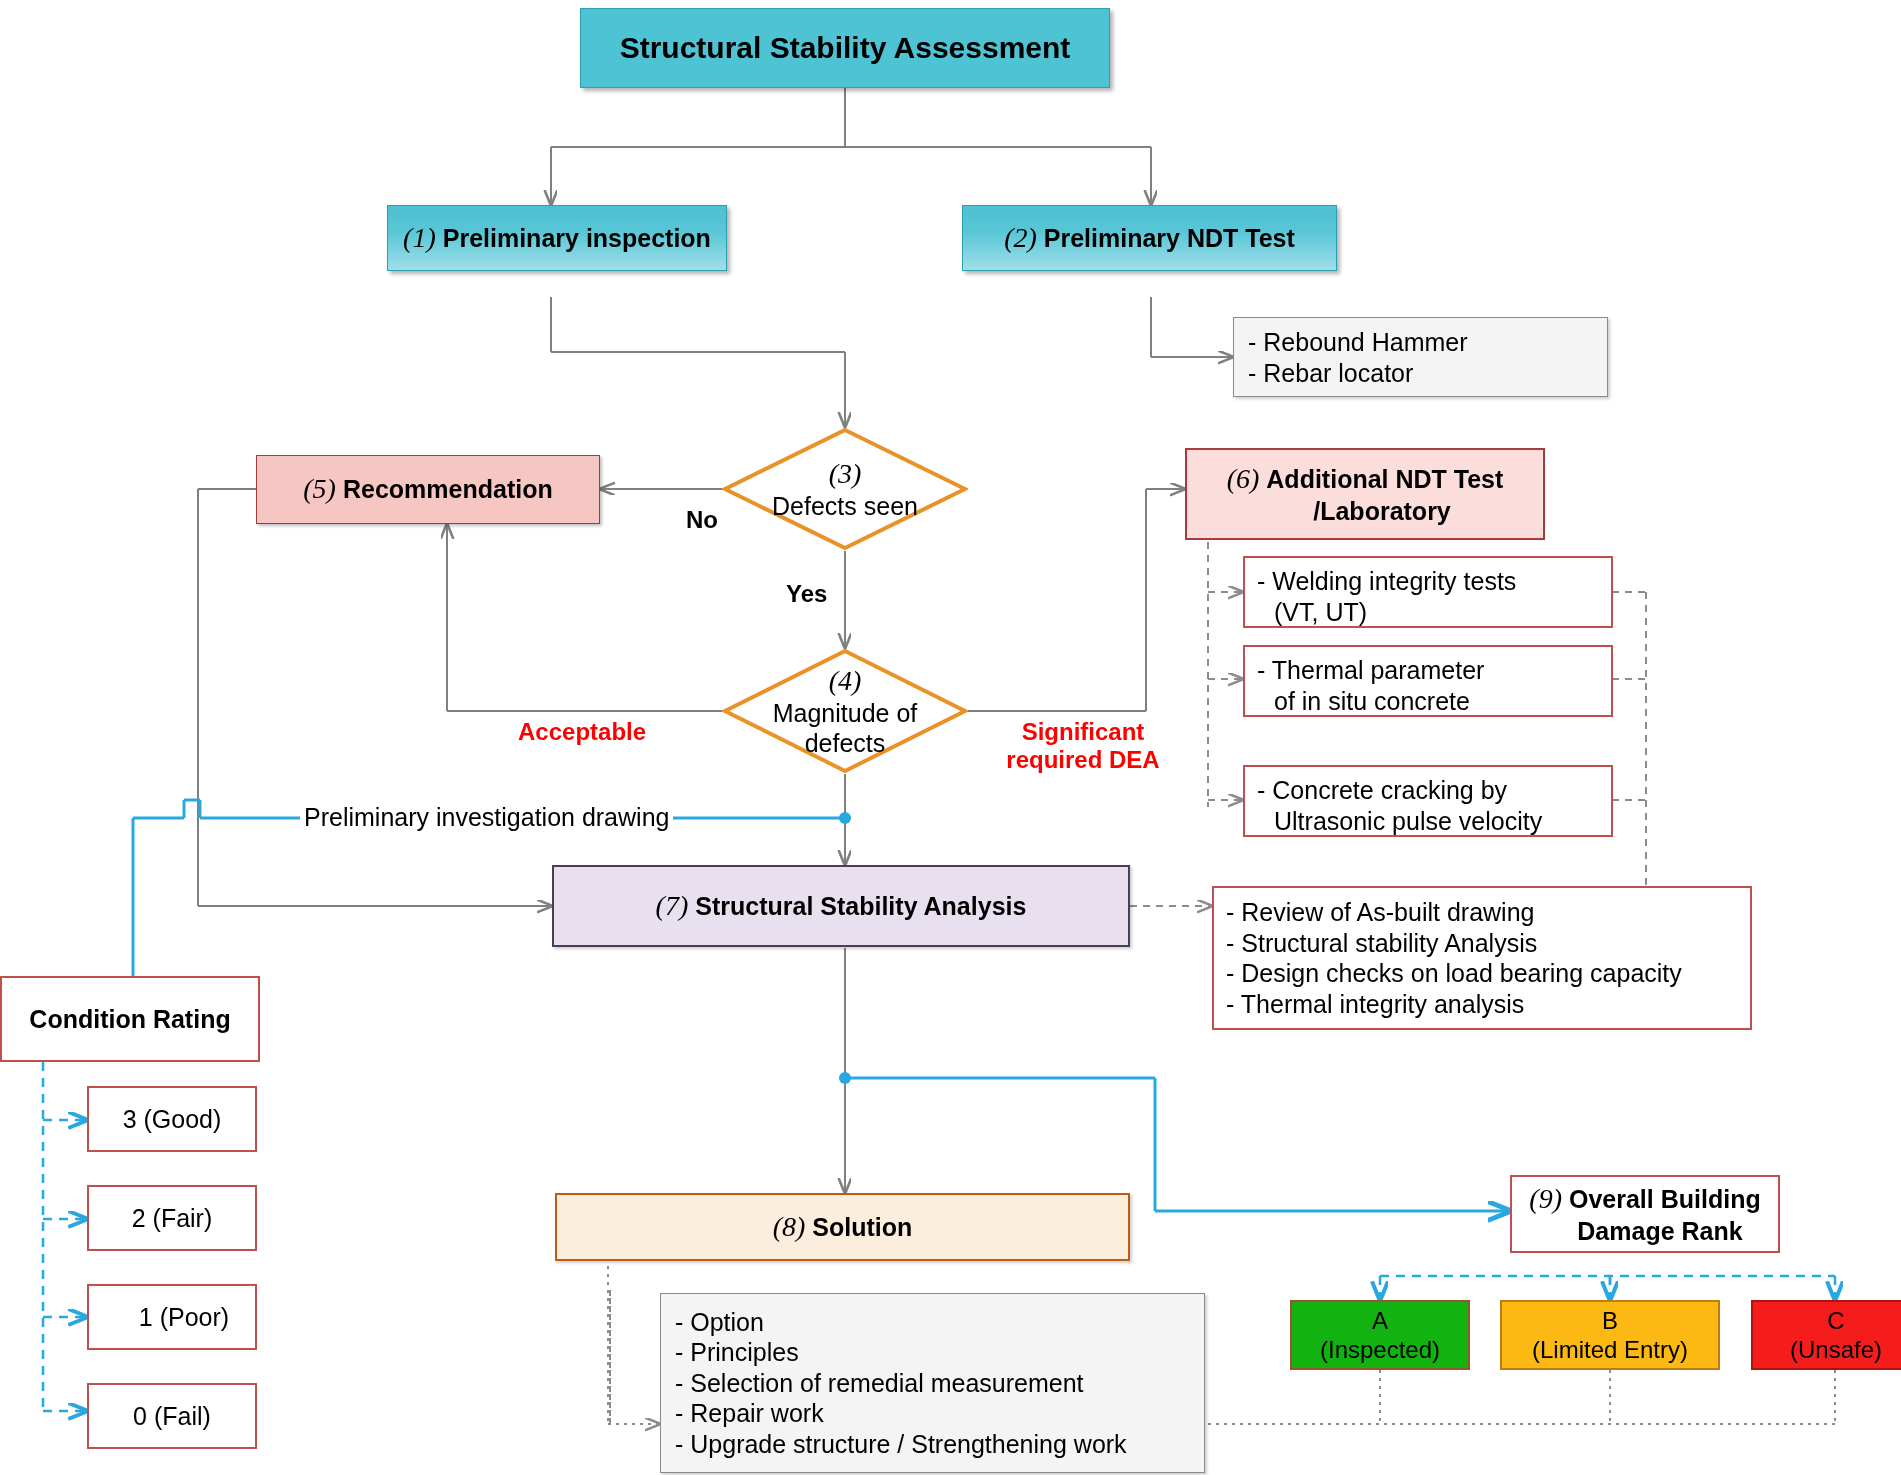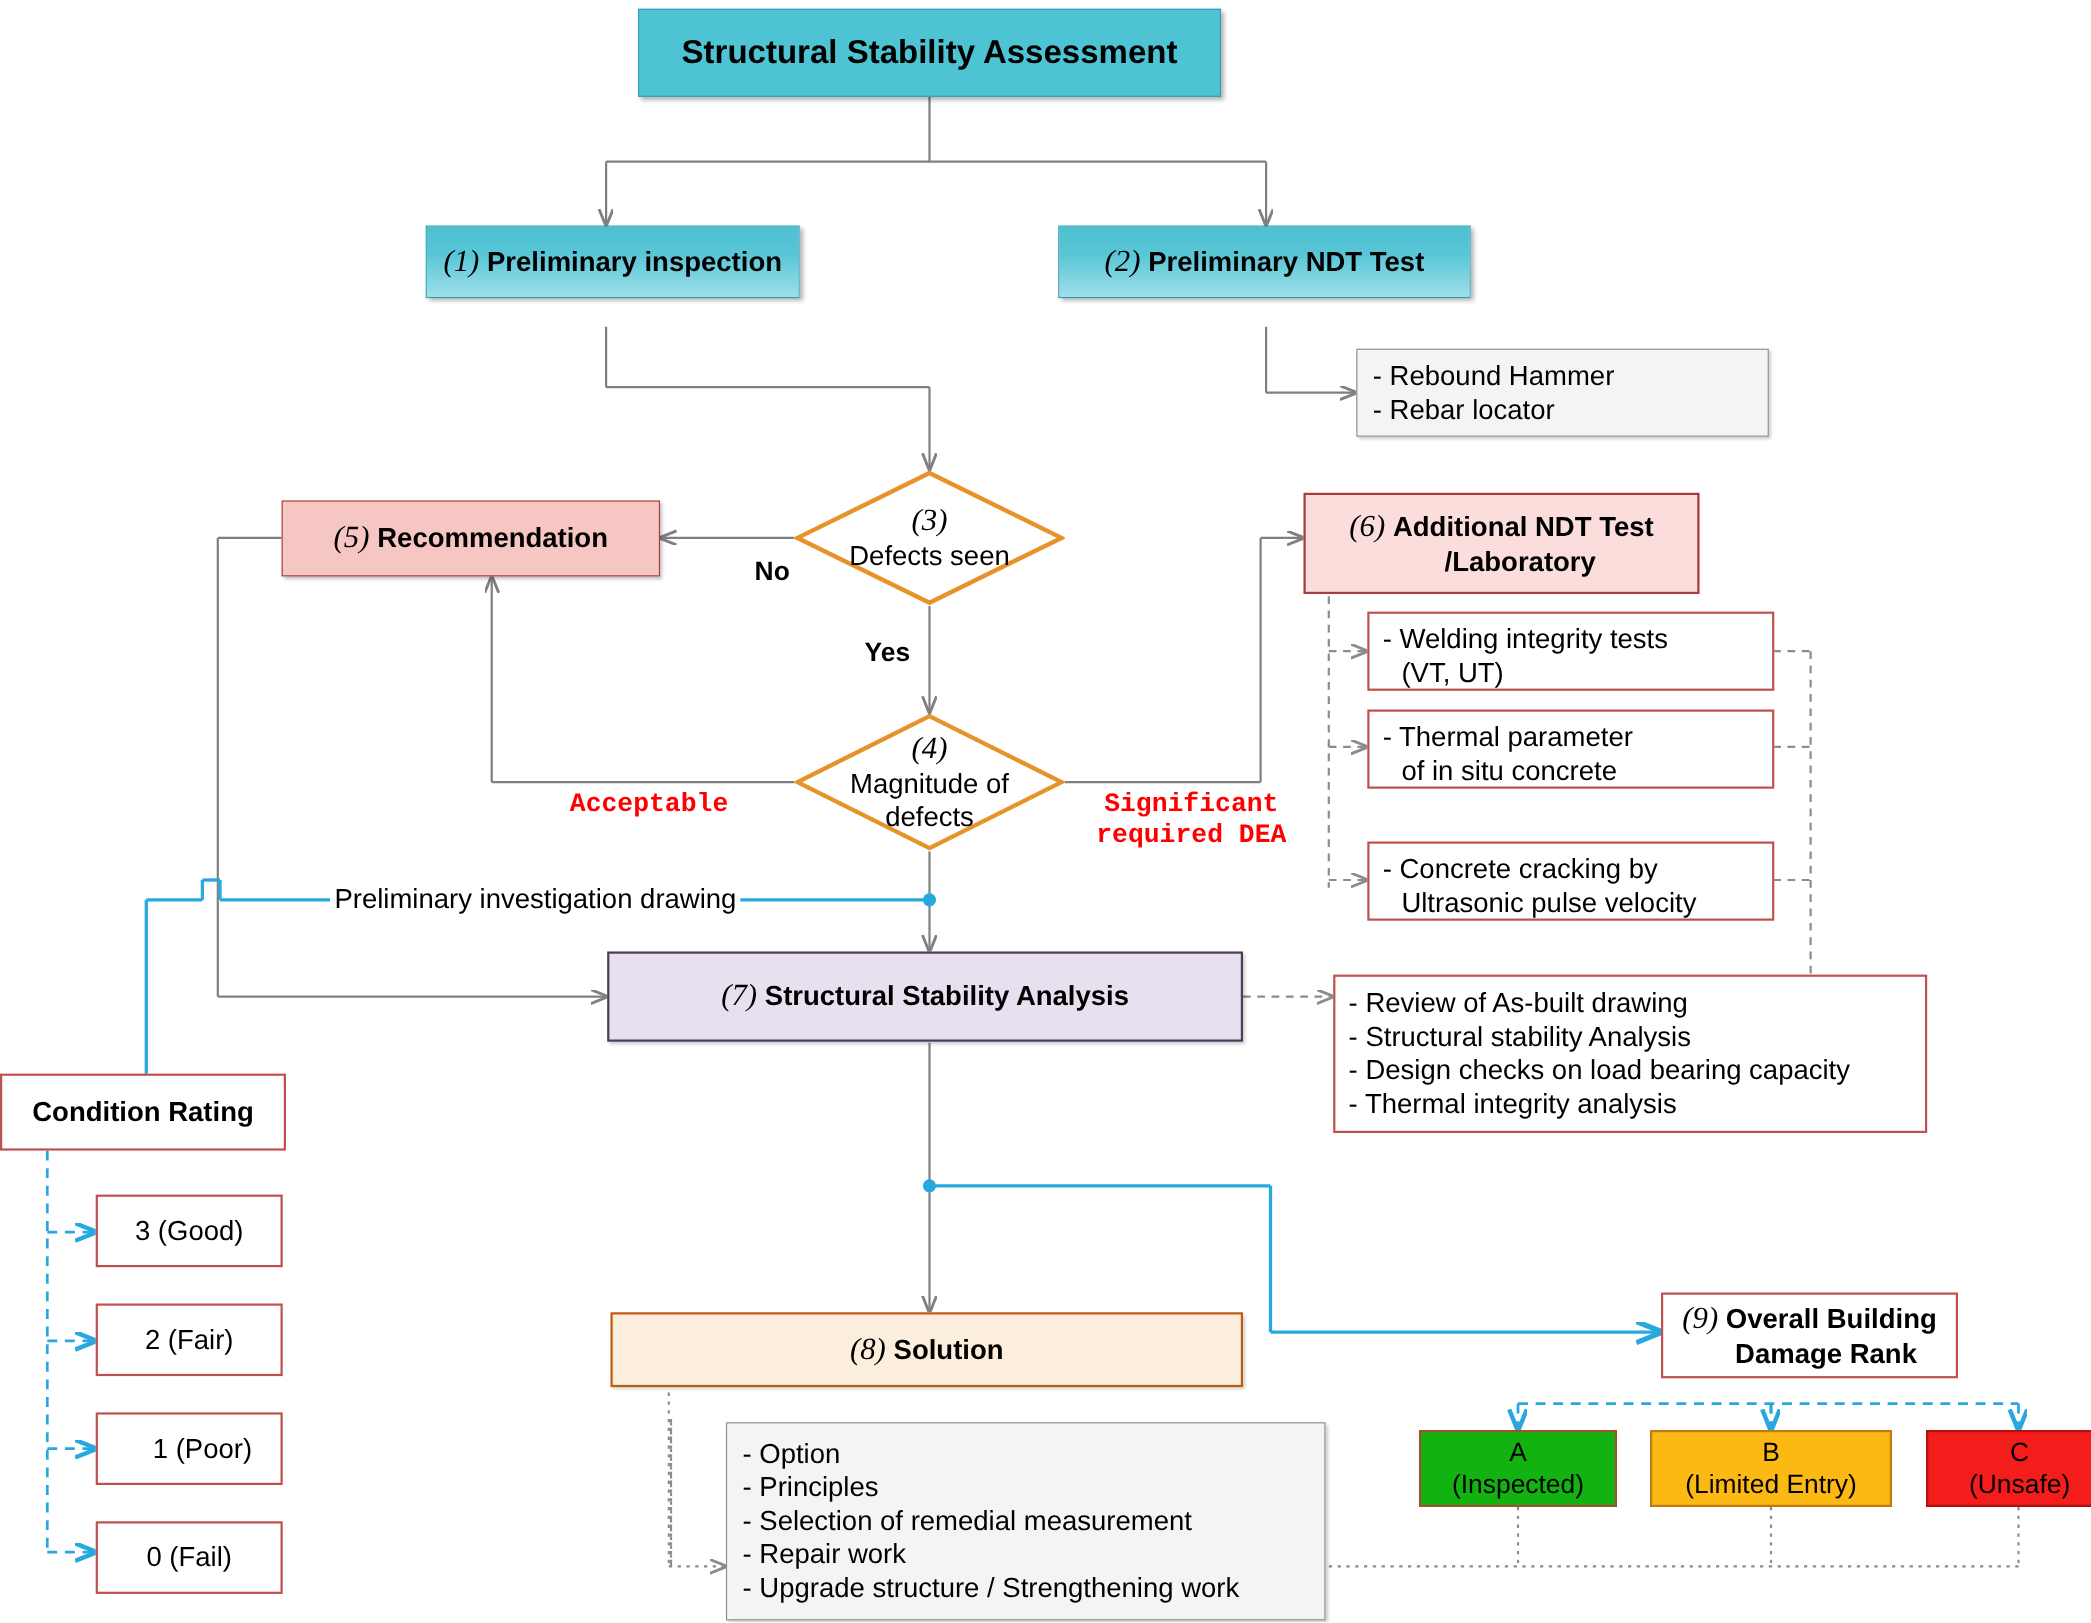--- a/index.html
+++ b/index.html
@@ -162,21 +162,20 @@
     font-size: 24px;
     font-weight: bold;
     color: #000;
     white-space: nowrap;
   }
   .edge-label.red {
     color: #ff0000;
     text-align: center;
     line-height: 1.18;
     white-space: normal;
-    font-family: Liberation Mono, monospace;
   }
   .plain-label {
     position: absolute;
     font-size: 25px;
     color: #000;
     background: #ffffff;
     white-space: nowrap;
     padding: 0 4px;
   }
   .list-line { display: block; white-space: nowrap; }
@@ -388,21 +387,21 @@
   </div>
 
   <div class="node red-outline-bold" style="left:1510px; top:1175px; width:270px; height:78px; flex-direction:column; justify-content:center;">
     <div style="display:flex; align-items:baseline;">
       <span class="num-italic-b">(9)</span>
       <span>Overall Building</span>
     </div>
     <span style="padding-left:30px;">Damage Rank</span>
   </div>
 
-  <div class="node red-outline-bold" style="left:0px; top:976px; width:260px; height:70px;">
+  <div class="node red-outline-bold" style="left:0px; top:976px; width:260px; height:86px;">
     <span>Condition Rating</span>
   </div>
 
   <div class="node red-outline" style="left:87px; top:1086px; width:170px; height:66px;">
     <span>3 (Good)</span>
   </div>
   <div class="node red-outline" style="left:87px; top:1185px; width:170px; height:66px;">
     <span>2 (Fair)</span>
   </div>
   <div class="node red-outline" style="left:87px; top:1284px; width:170px; height:66px;padding-left:24px;">

